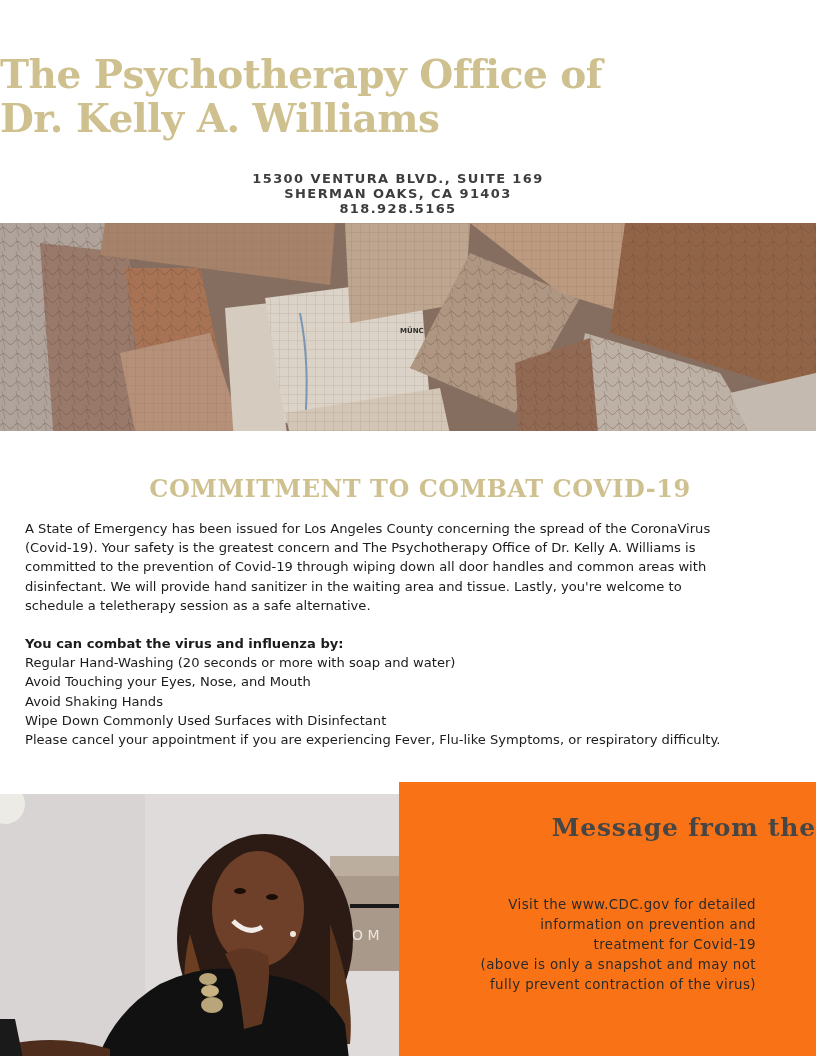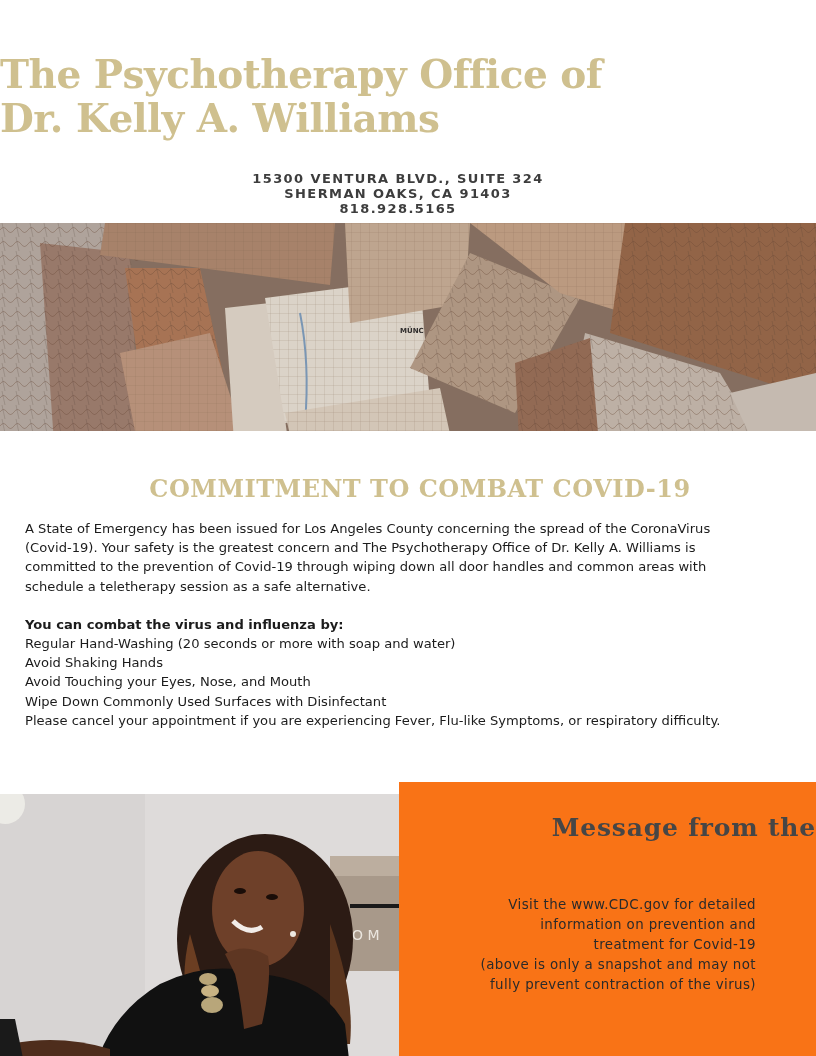--- a/index.html
+++ b/index.html
@@ -85,21 +85,21 @@
   </style>
 </head>
 <body>
 
 <div class="title">
   <div>The Psychotherapy Office of</div>
   <div>Dr. Kelly A. Williams</div>
 </div>
 
 <div class="address">
-  <div>15300 VENTURA BLVD., SUITE 324</div>
+  <div>15300 VENTURA BLVD., SUITE 169</div>
   <div>SHERMAN OAKS, CA 91403</div>
   <div>818.928.5165</div>
 </div>
 
 <div class="banner">
   <svg viewBox="0 0 816 234" xmlns="http://www.w3.org/2000/svg">
     <defs>
       <pattern id="grid" width="9" height="9" patternUnits="userSpaceOnUse">
         <path d="M0 0 L9 0 M0 0 L0 9" stroke="#7a6250" stroke-width="0.5" opacity="0.5"></path>
       </pattern>
@@ -147,27 +147,28 @@
   </svg>
 </div>
 
 <div class="section-heading">COMMITMENT TO COMBAT COVID-19</div>
 
 <div class="body-copy">
   <div class="para">
     <div>A State of Emergency has been issued for Los Angeles County concerning the spread of the CoronaVirus</div>
     <div>(Covid-19). Your safety is the greatest concern and The Psychotherapy Office of Dr. Kelly A. Williams is</div>
     <div>committed to the prevention of Covid-19 through wiping down all door handles and common areas with</div>
+    <div>disinfectant. We will provide hand sanitizer in the waiting area and tissue. Lastly, you're welcome to</div>
     <div>schedule a teletherapy session as a safe alternative.</div>
   </div>
   <div class="tips-title">You can combat the virus and influenza by:</div>
   <div>
     <div class="tip">Regular Hand-Washing (20 seconds or more with soap and water)</div>
+    <div class="tip">Avoid Touching your Eyes, Nose, and Mouth</div>
     <div class="tip">Avoid Shaking Hands</div>
-    <div class="tip">Avoid Touching your Eyes, Nose, and Mouth</div>
     <div class="tip">Wipe Down Commonly Used Surfaces with Disinfectant</div>
     <div class="tip">Please cancel your appointment if you are experiencing Fever, Flu-like Symptoms, or respiratory difficulty.</div>
   </div>
 </div>
 
 <div class="bottom-left">
   <svg viewBox="0 0 399 274" xmlns="http://www.w3.org/2000/svg">
     <rect width="399" height="274" fill="#dedbda"></rect>
     <rect x="0" y="0" width="145" height="274" fill="#d7d4d3"></rect>
     <circle cx="5" cy="10" r="20" fill="#ecebe6"></circle>

